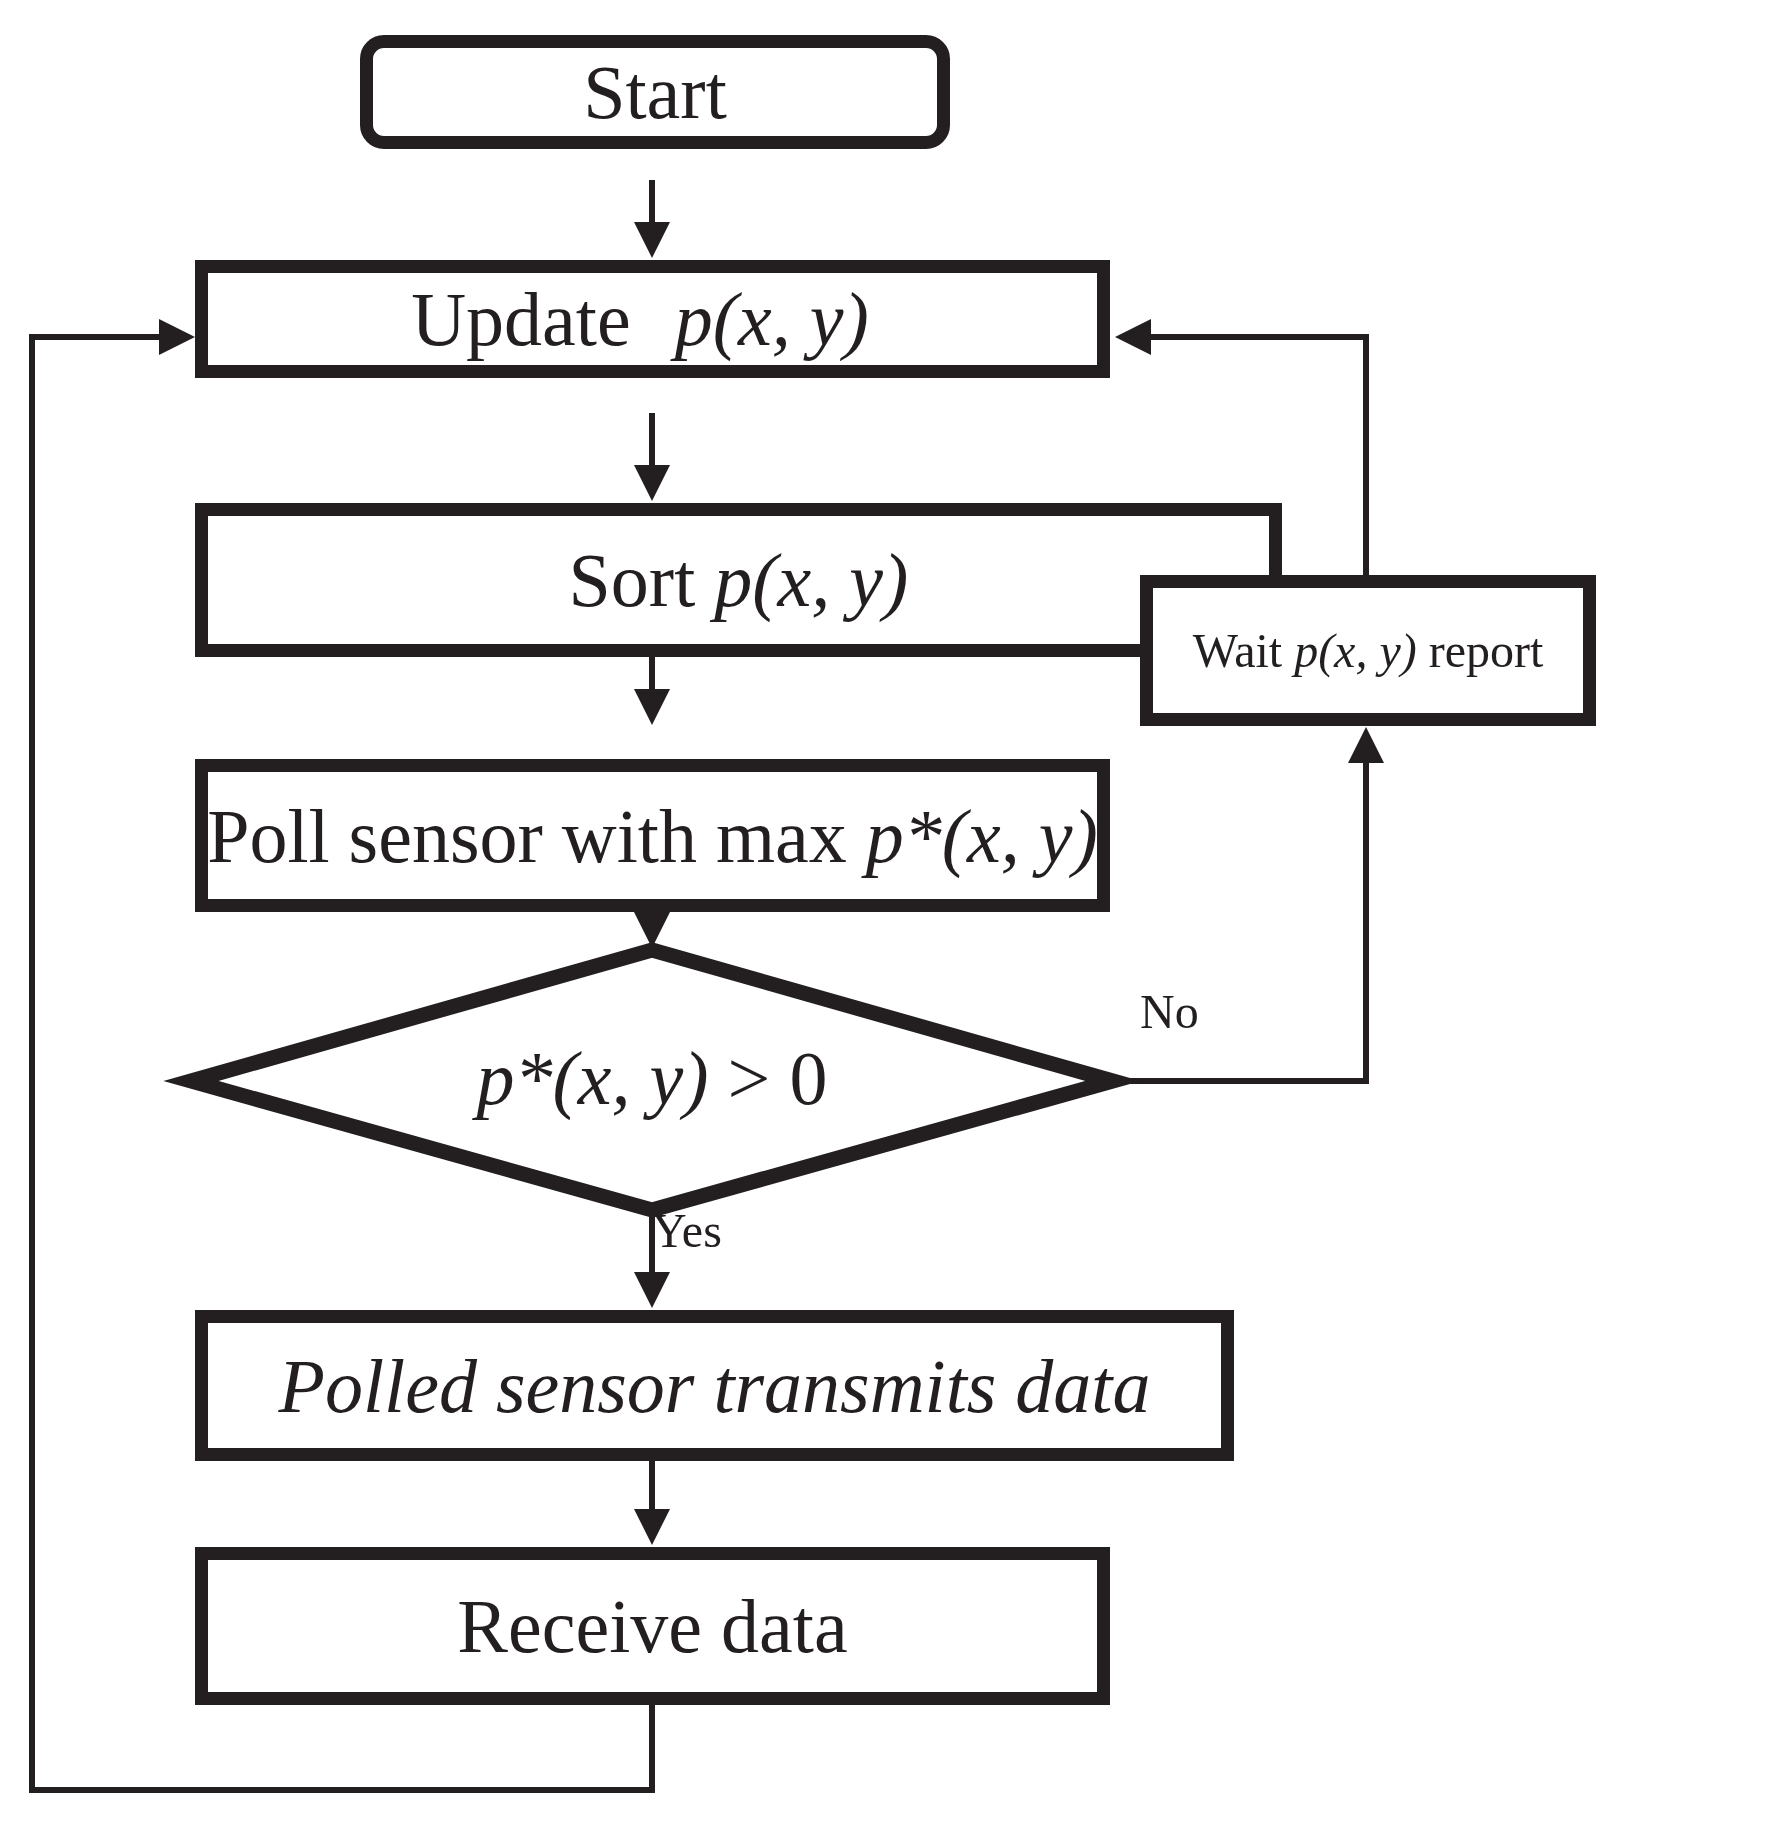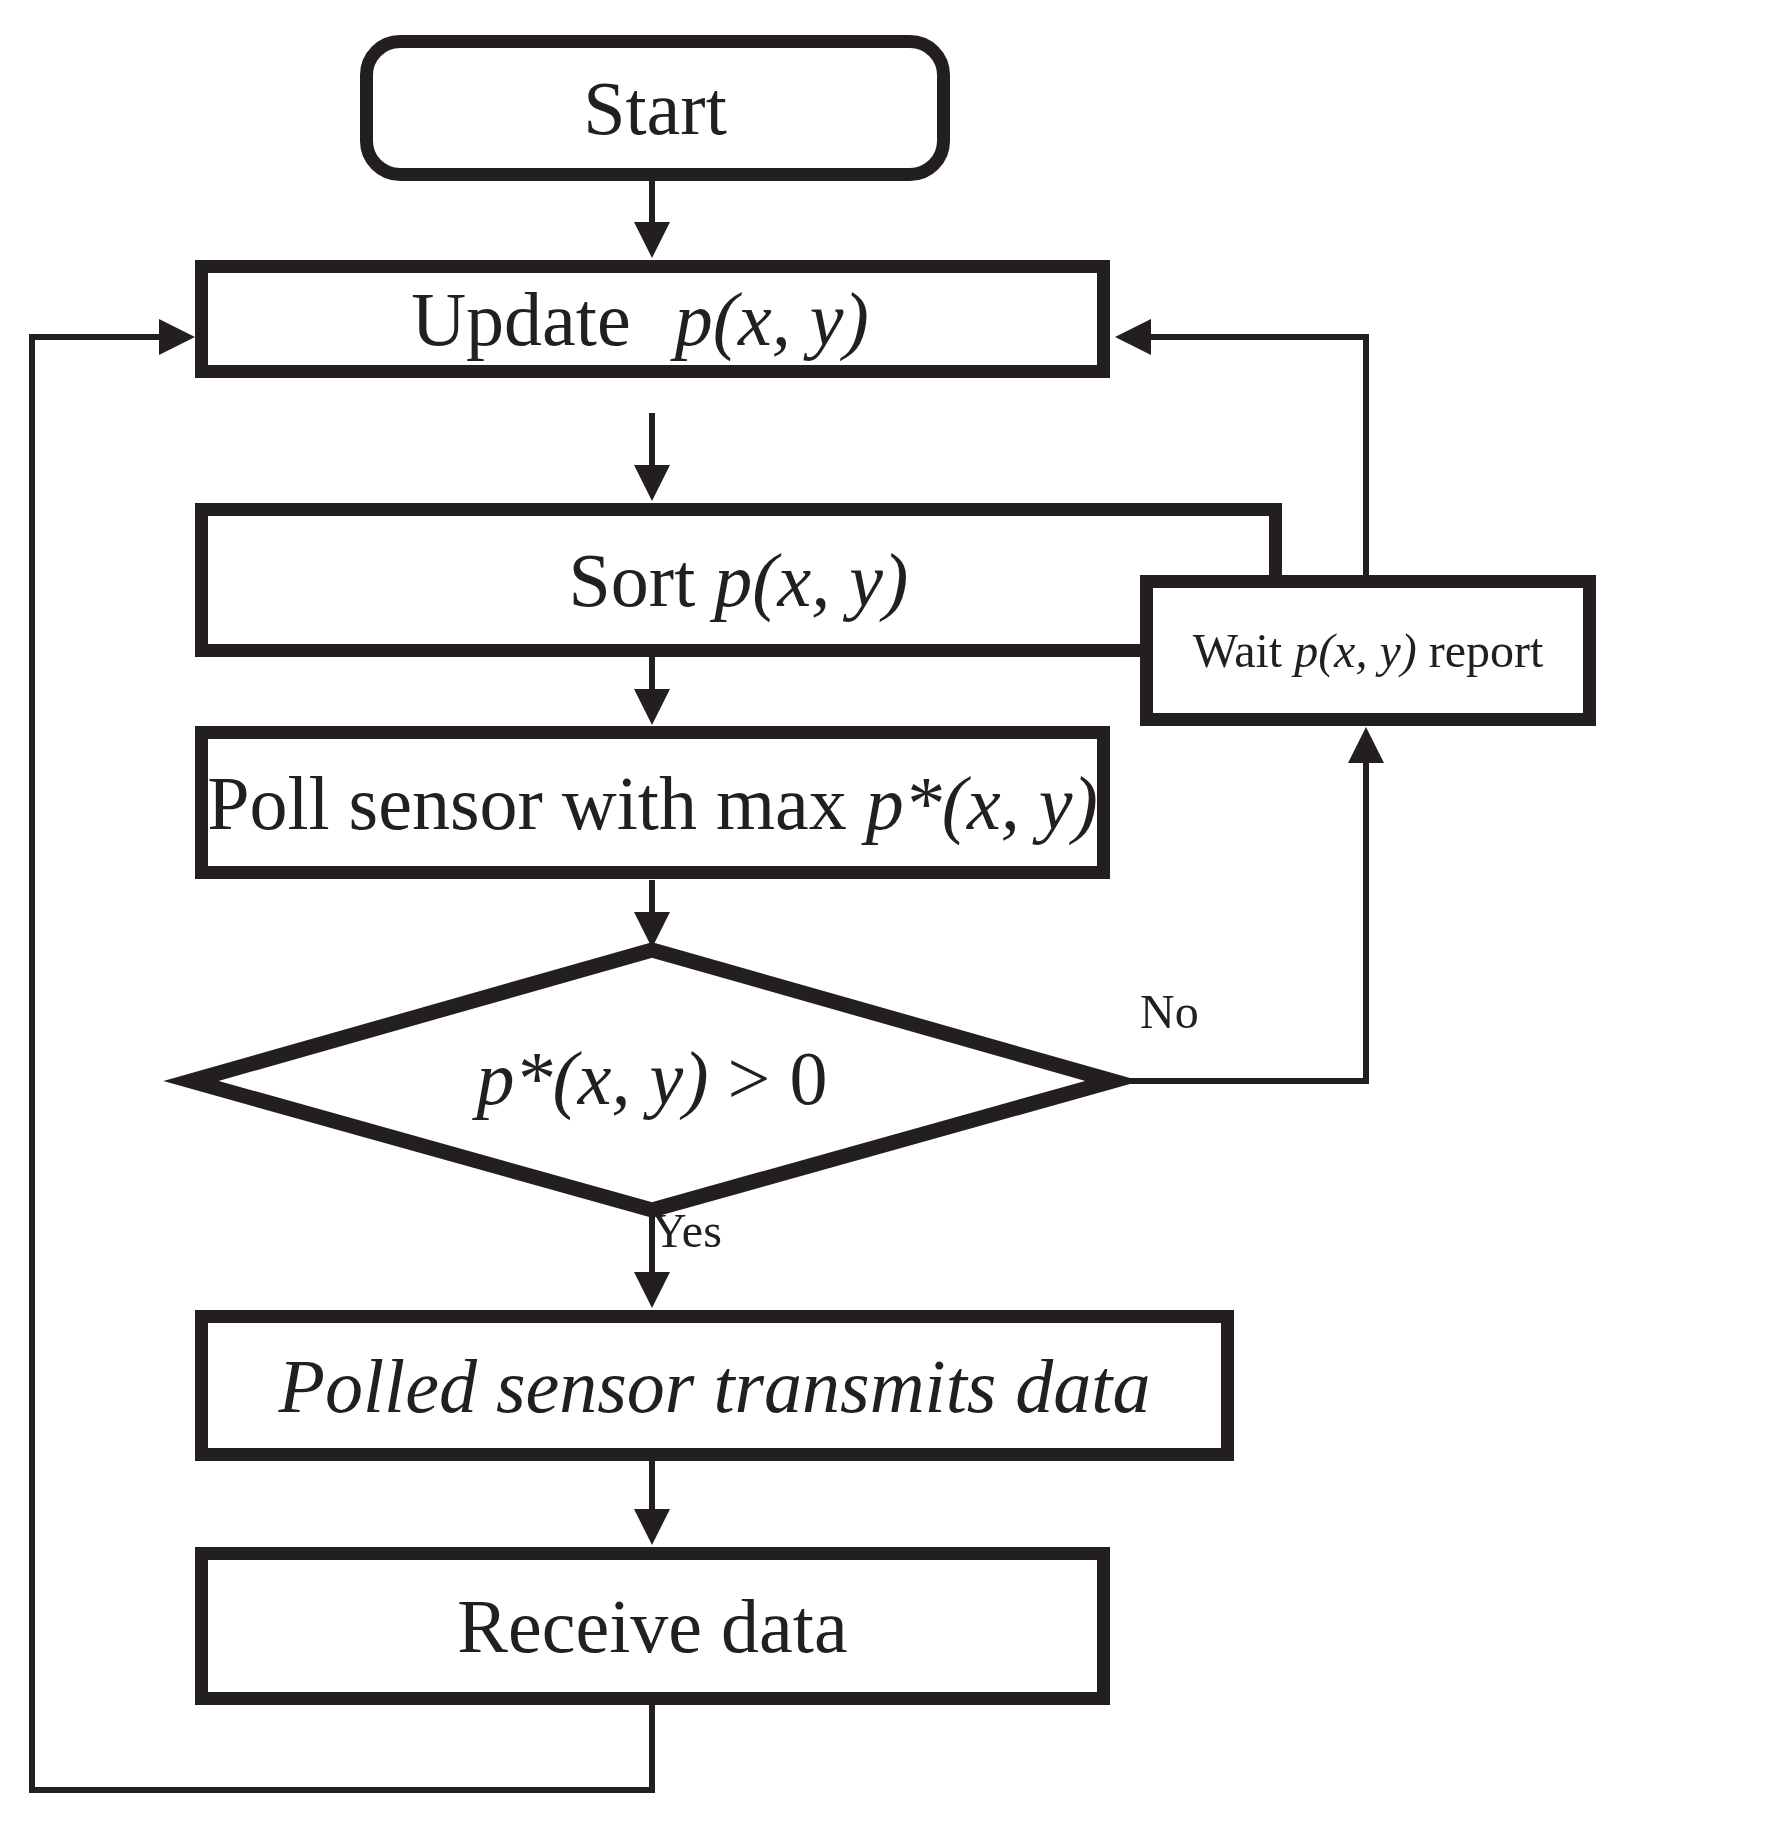--- a/index.html
+++ b/index.html
@@ -84,33 +84,33 @@
       <polygon points="652,948 634,912 670,912"></polygon>
       <polygon points="652,1308 634,1272 670,1272"></polygon>
       <polygon points="652,1545 634,1509 670,1509"></polygon>
       <polygon points="1366,727 1348,763 1384,763"></polygon>
       <polygon points="1115,337 1151,319 1151,355"></polygon>
       <polygon points="195,337 159,319 159,355"></polygon>
     </g>
     <polygon points="652,950 1113,1081 652,1210 191,1081" fill="#ffffff" stroke="#231f20" stroke-width="15"></polygon>
   </svg>
 
-  <div class="node rounded" style="left:360px; top:35px; width:590px; height:146px;">
+  <div class="node rounded" style="left:360px; top:35px; width:590px; height:114px;border-radius:24px;">
     <span>Start</span>
   </div>
 
   <div class="node" style="left:195px; top:260px; width:915px; height:118px;gap:25px;">
     <span>Update </span><span class="math">p(x, y)</span><span></span>
   </div>
 
   <div class="node" style="left:195px; top:503px; width:1087px; height:154px;">
     <span>Sort </span><span class="math">p(x, y)</span><span></span>
   </div>
 
-  <div class="node" style="left:195px; top:726px; width:915px; height:153px;">
+  <div class="node" style="left:195px; top:759px; width:915px; height:153px;">
     <span>Poll sensor with max </span><span class="math">p*(x, y)</span><span></span>
   </div>
 
   <div class="diamond-text" style="left:252px; top:1008px; width:800px; height:140px;">
     <span class="math">p*(x, y)</span><span> &gt; 0</span>
   </div>
 
   <div class="node" style="left:195px; top:1310px; width:1039px; height:151px;font-style:italic;">
     <span>Polled sensor transmits data</span>
   </div>

